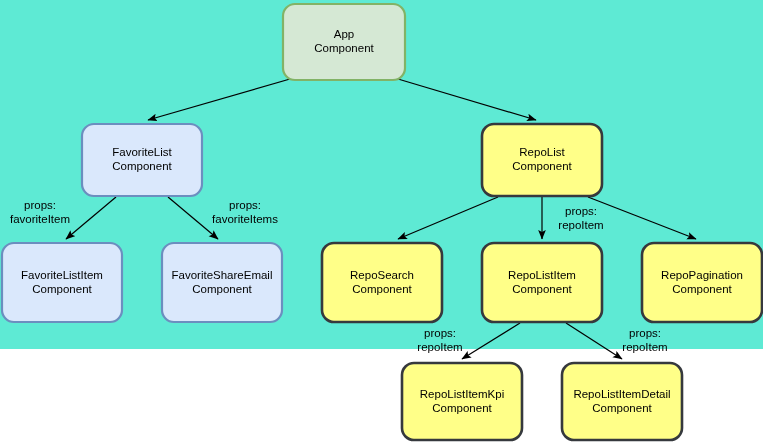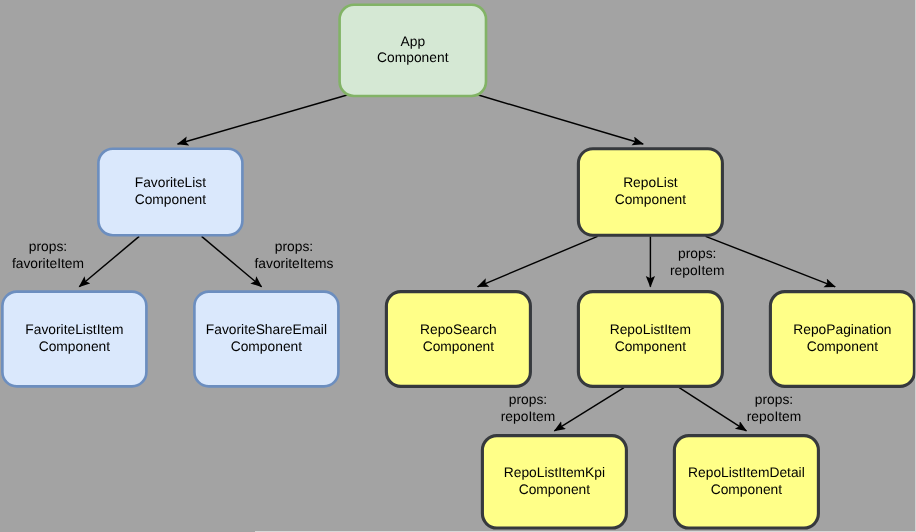--- a/index.html
+++ b/index.html
@@ -9,22 +9,22 @@
   }
   body {
     width: 763px;
     height: 443px;
     font-family: "Liberation Sans", sans-serif;
     overflow: hidden;
   }
   #diagram-root {
     position: relative;
     width: 763px;
-    height: 443px;
-    background: #a3a3a3;
+    height: 349px;
+    background: #5eead4;
     text-decoration: underline;
   }
   svg.diagram-canvas {
     position: absolute;
     top: 0;
     left: 0;
     width: 763px;
     height: 443px;
     display: block;
   }

